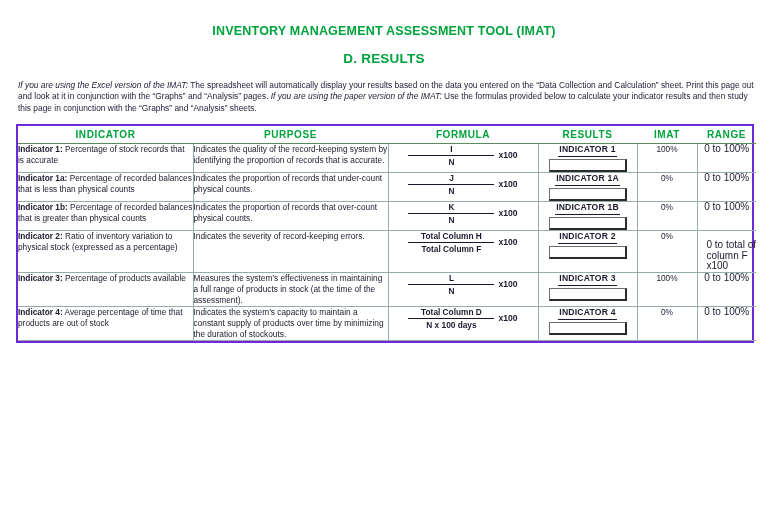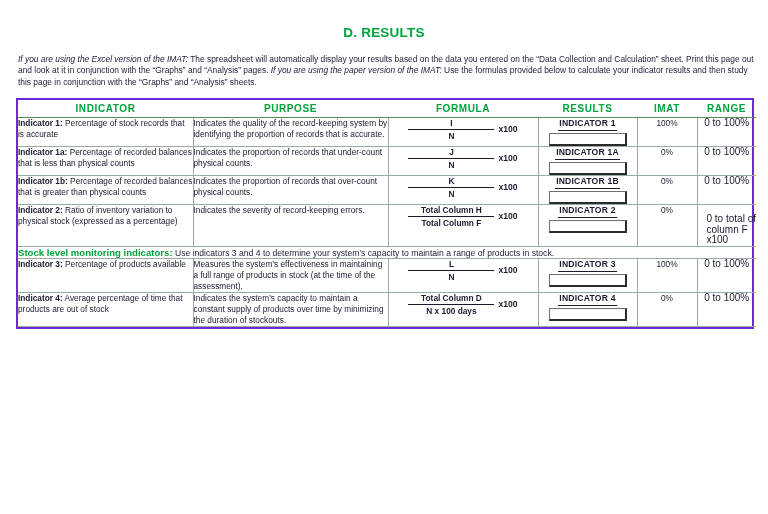--- a/index.html
+++ b/index.html
@@ -13,21 +13,21 @@
   .page{position:relative;width:768px;height:514px;box-sizing:border-box;}
 
   
   .title-block{padding-top:22px;text-align:center;}
   .title-main{
     color:#00a33c;font-weight:bold;font-size:12.5px;letter-spacing:.2px;
     line-height:19px;
   }
   .title-sub{
     color:#00a33c;font-weight:bold;font-size:13.5px;letter-spacing:.2px;
-    line-height:20px;margin-top:1px;
+    line-height:20px;margin-top:8px;
   }
 
   
   .intro{
     margin:11px 14px 0 18px;
     font-size:8.4px;line-height:11.4px;text-align:left;color:#22223b;
   }
   .intro i{font-style:italic;}
 
   
@@ -111,20 +111,21 @@
   td.ideal{text-align:center;padding-top:14px;font-size:8.3px;}
   td.range{text-align:center;padding-top:14px;font-size:10px;line-height:10.5px;}
   td.range.multi{text-align:left;padding-left:9px;padding-top:9px;}
 </style>
 </head>
 <body>
 
 <div class="page">
 
   <div class="title-block">
+    <div class="title-main">INVENTORY MANAGEMENT ASSESSMENT TOOL (IMAT)</div>
     <div class="title-sub">D. RESULTS</div>
   </div>
 
   <div class="intro">
     <i>If you are using the Excel version of the IMAT:</i><span> The spreadsheet will automatically display your results based on the data you entered on the “Data Collection and Calculation” sheet. Print this page out and look at it in conjunction with the “Graphs” and “Analysis” pages. </span><i>If you are using the paper version of the IMAT:</i><span> Use the formulas provided below to calculate your indicator results and then study this page in conjunction with the “Graphs” and “Analysis” sheets.</span>
   </div>
 
   <div class="tbl-wrap">
     <table class="imat">
       <colgroup>
@@ -228,23 +229,20 @@
             <td class="cell results vr-l">
               <div class="res-inner">
                 <div class="res-label">INDICATOR 2</div>
                 <div class="res-box"></div>
               </div>
             </td>
             <td class="cell ideal vr-l">0%</td>
             <td class="cell range vr-l multi">0 to total of column F x100</td>
           </tr>
           <tr>
-            <td colspan="6" class="section"><span class="sec-label">Stock level monitoring indicators:</span><span> Use indicators 3 and 4 to determine your system’s capacity to maintain a range of products in stock.</span></td>
-          </tr>
-          <tr>
             <td class="cell"><span class="ind-name">Indicator 3:</span><span> Percentage of products available</span></td>
             <td class="cell purpose vr-l">Measures the system’s effectiveness in maintaining a full range of products in stock (at the time of the assessment).</td>
             <td class="cell formula vr-l">
               <div class="formula-inner">
                 <div class="frac">
                   <div class="num">L</div>
                   <div class="bar"></div>
                   <div class="den">N</div>
                 </div>
                 <div class="x100">x100</div>

